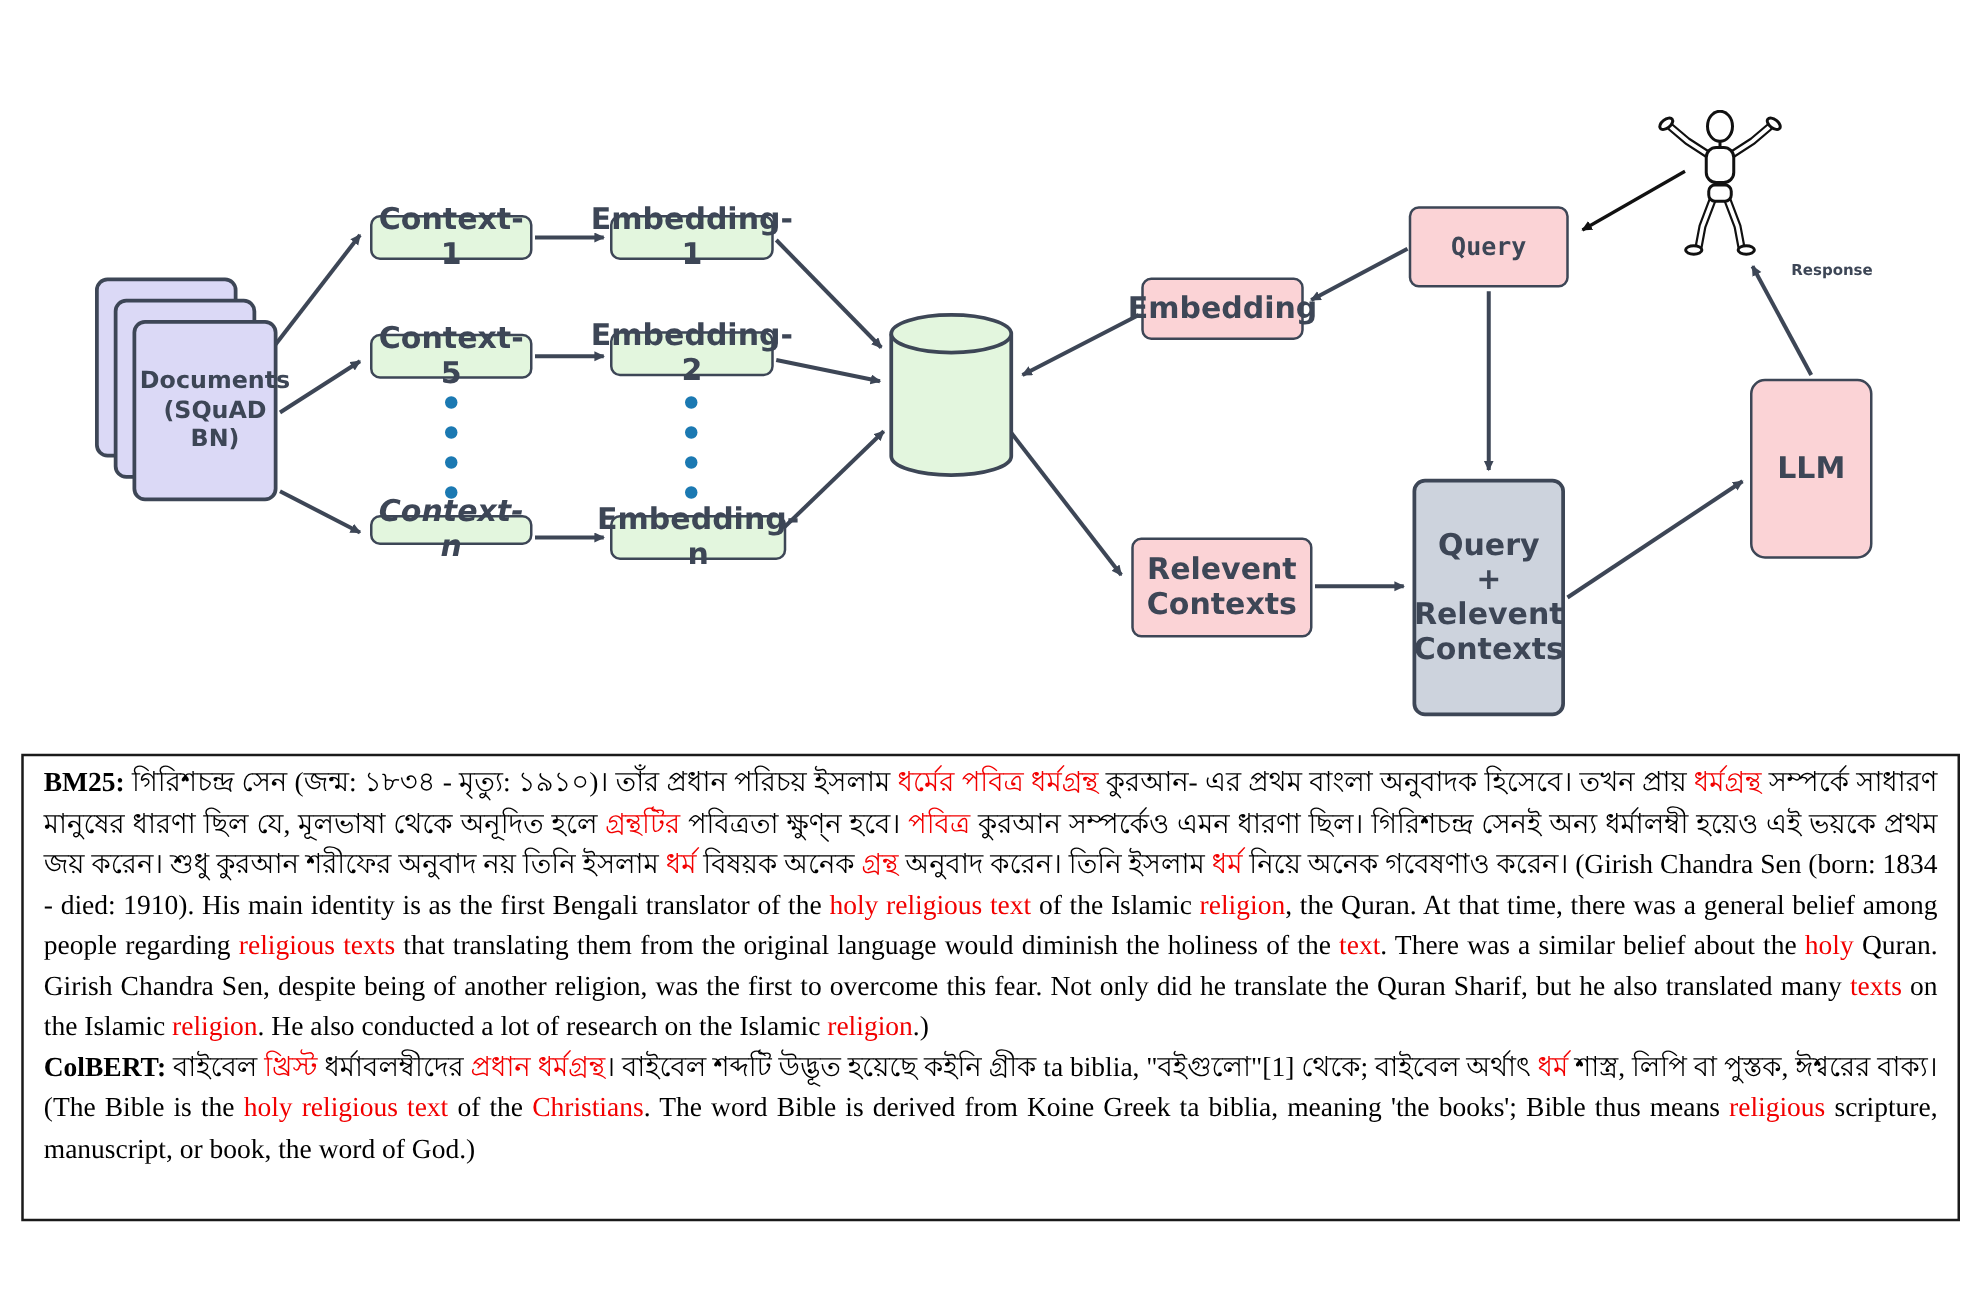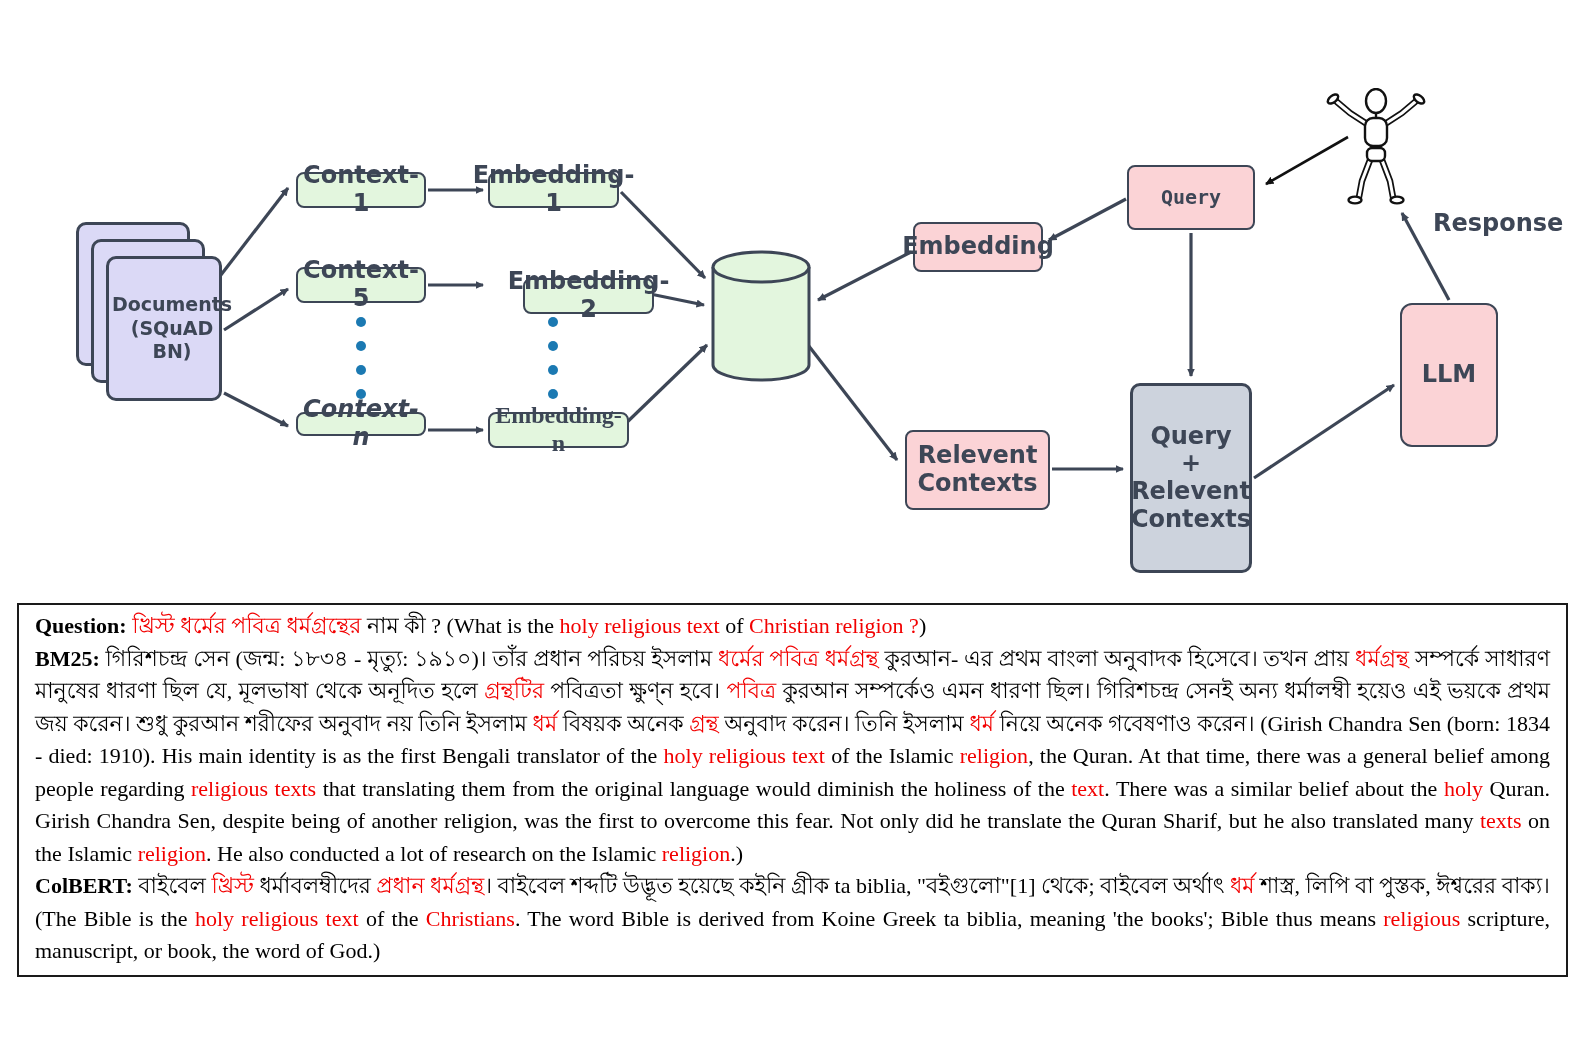--- a/index.html
+++ b/index.html
@@ -27,21 +27,21 @@
     font-size:19px;line-height:1.25;
   }
   .small-label{font-size:24px;}
   .query-label{font-family:"DejaVu Sans Mono","Liberation Mono",monospace;font-size:20px;}
   .cyl-label{
     position:absolute;display:flex;align-items:center;justify-content:center;
     font-weight:bold;color:var(--stroke);text-align:center;white-space:pre-line;
     font-size:19px;line-height:1.2;
   }
   .response{
-    position:absolute;font-weight:bold;color:var(--stroke);font-size:24px;
+    position:absolute;font-weight:bold;color:var(--stroke);font-size:12px;
   }
   .transcript{
     position:absolute;left:17px;top:603px;width:1551px;height:374px;
     border:2px solid #1a1a1a;box-sizing:border-box;
     font-family:"Liberation Serif","DejaVu Serif",serif;
     font-size:22px;line-height:32.5px;color:#000;
     padding:5px 16px 0 16px;text-align:justify;
   }
   .transcript b{font-weight:bold;}
   .red{color:var(--red);}
@@ -95,22 +95,22 @@
   <div class="doc" style="left:91px;top:239px;width:114px;height:144px;"></div>
   <div class="doc" style="left:106px;top:256px;width:116px;height:145px;"></div>
   <div class="doc-label" style="left:106px;top:256px;width:132px;height:145px;">Documents
 (SQuAD
 BN)</div>
 
   <div class="node green small-label" style="left:296px;top:172px;width:130px;height:36px;">Context-1</div>
   <div class="node green small-label" style="left:296px;top:267px;width:130px;height:36px;">Context-5</div>
   <div class="node green small-label" style="left:296px;top:412px;width:130px;height:24px;font-style:italic;">Context-n</div>
   <div class="node green small-label" style="left:488px;top:172px;width:131px;height:36px;">Embedding-1</div>
-  <div class="node green small-label" style="left:488px;top:278px;width:131px;height:36px;margin-left:35px;">Embedding-2</div>
-  <div class="node green small-label" style="left:488px;top:412px;width:141px;height:36px;font-family:Liberation Serif, serif;">Embedding-n</div>
+  <div class="node green small-label" style="left:488px;top:265px;width:131px;height:36px;">Embedding-2</div>
+  <div class="node green small-label" style="left:488px;top:412px;width:141px;height:36px;">Embedding-n</div>
 
   <svg class="layer" style="left:710px;top:248px;" width="102" height="136" viewBox="0 0 102 136">
     <path d="M3,19 L3,117 A48,15 0 0 0 99,117 L99,19" fill="#e3f6de" stroke="#3d4656" stroke-width="3"></path>
     <ellipse cx="51" cy="19" rx="48" ry="15" fill="#e3f6de" stroke="#3d4656" stroke-width="3"></ellipse>
   </svg>
 
   <div class="node pink small-label" style="left:913px;top:222px;width:130px;height:50px;">Embedding</div>
   <div class="node pink query-label" style="left:1127px;top:165px;width:128px;height:65px;">Query</div>
   <div class="node pink small-label" style="left:905px;top:430px;width:145px;height:80px;">Relevent
 Contexts</div>
@@ -143,18 +143,17 @@
       <ellipse cx="77" cy="112" rx="6.5" ry="3.4"></ellipse>
       <line x1="56" y1="25" x2="56" y2="31"></line>
       <rect x="45" y="30" width="22" height="28" rx="8"></rect>
       <rect x="47" y="60" width="18" height="13" rx="5"></rect>
       <ellipse cx="56" cy="13" rx="10" ry="12"></ellipse>
     </g>
   </svg>
   <div class="response" style="left:1433px;top:209px;">Response</div>
 
   <div class="transcript">
-      <div><b>Question: </b><span class="red">খ্রিস্ট ধর্মের পবিত্র ধর্মগ্রন্থের</span><span> নাম কী ? (What is the </span><span class="red">holy religious text</span><span> of </span><span class="red">Christian religion ?</span><span>)</span></div>
       <div><b>BM25: </b><span>গিরিশচন্দ্র সেন (জন্ম: ১৮৩৪ - মৃত্যু: ১৯১০)। তাঁর প্রধান পরিচয় ইসলাম </span><span class="red">ধর্মের পবিত্র ধর্মগ্রন্থ</span><span> কুরআন- এর প্রথম বাংলা অনুবাদক হিসেবে। তখন প্রায় </span><span class="red">ধর্মগ্রন্থ</span><span> সম্পর্কে সাধারণ মানুষের ধারণা ছিল যে, মূলভাষা থেকে অনূদিত হলে </span><span class="red">গ্রন্থটির</span><span> পবিত্রতা ক্ষুণ্ন হবে। </span><span class="red">পবিত্র</span><span> কুরআন সম্পর্কেও এমন ধারণা ছিল। গিরিশচন্দ্র সেনই অন্য ধর্মালম্বী হয়েও এই ভয়কে প্রথম জয় করেন। শুধু কুরআন শরীফের অনুবাদ নয় তিনি ইসলাম </span><span class="red">ধর্ম</span><span> বিষয়ক অনেক </span><span class="red">গ্রন্থ</span><span> অনুবাদ করেন। তিনি ইসলাম </span><span class="red">ধর্ম</span><span> নিয়ে অনেক গবেষণাও করেন। (Girish Chandra Sen (born: 1834 - died: 1910). His main identity is as the first Bengali translator of the </span><span class="red">holy religious text</span><span> of the Islamic </span><span class="red">religion</span><span>, the Quran. At that time, there was a general belief among people regarding </span><span class="red">religious texts</span><span> that translating them from the original language would diminish the holiness of the </span><span class="red">text</span><span>. There was a similar belief about the </span><span class="red">holy</span><span> Quran. Girish Chandra Sen, despite being of another religion, was the first to overcome this fear. Not only did he translate the Quran Sharif, but he also translated many </span><span class="red">texts</span><span> on the Islamic </span><span class="red">religion</span><span>. He also conducted a lot of research on the Islamic </span><span class="red">religion</span><span>.)</span></div>
       <div><b>ColBERT: </b><span>বাইবেল </span><span class="red">খ্রিস্ট</span><span> ধর্মাবলম্বীদের </span><span class="red">প্রধান ধর্মগ্রন্থ</span><span>। বাইবেল শব্দটি উদ্ভূত হয়েছে কইনি গ্রীক ta biblia, "বইগুলো"[1] থেকে; বাইবেল অর্থাৎ </span><span class="red">ধর্ম</span><span> শাস্ত্র, লিপি বা পুস্তক, ঈশ্বরের বাক্য। (The Bible is the </span><span class="red">holy religious text</span><span> of the </span><span class="red">Christians</span><span>. The word Bible is derived from Koine Greek ta biblia, meaning 'the books'; Bible thus means </span><span class="red">religious</span><span> scripture, manuscript, or book, the word of God.)</span></div>
     </div>
 
 </div>
 
 </body></html>

